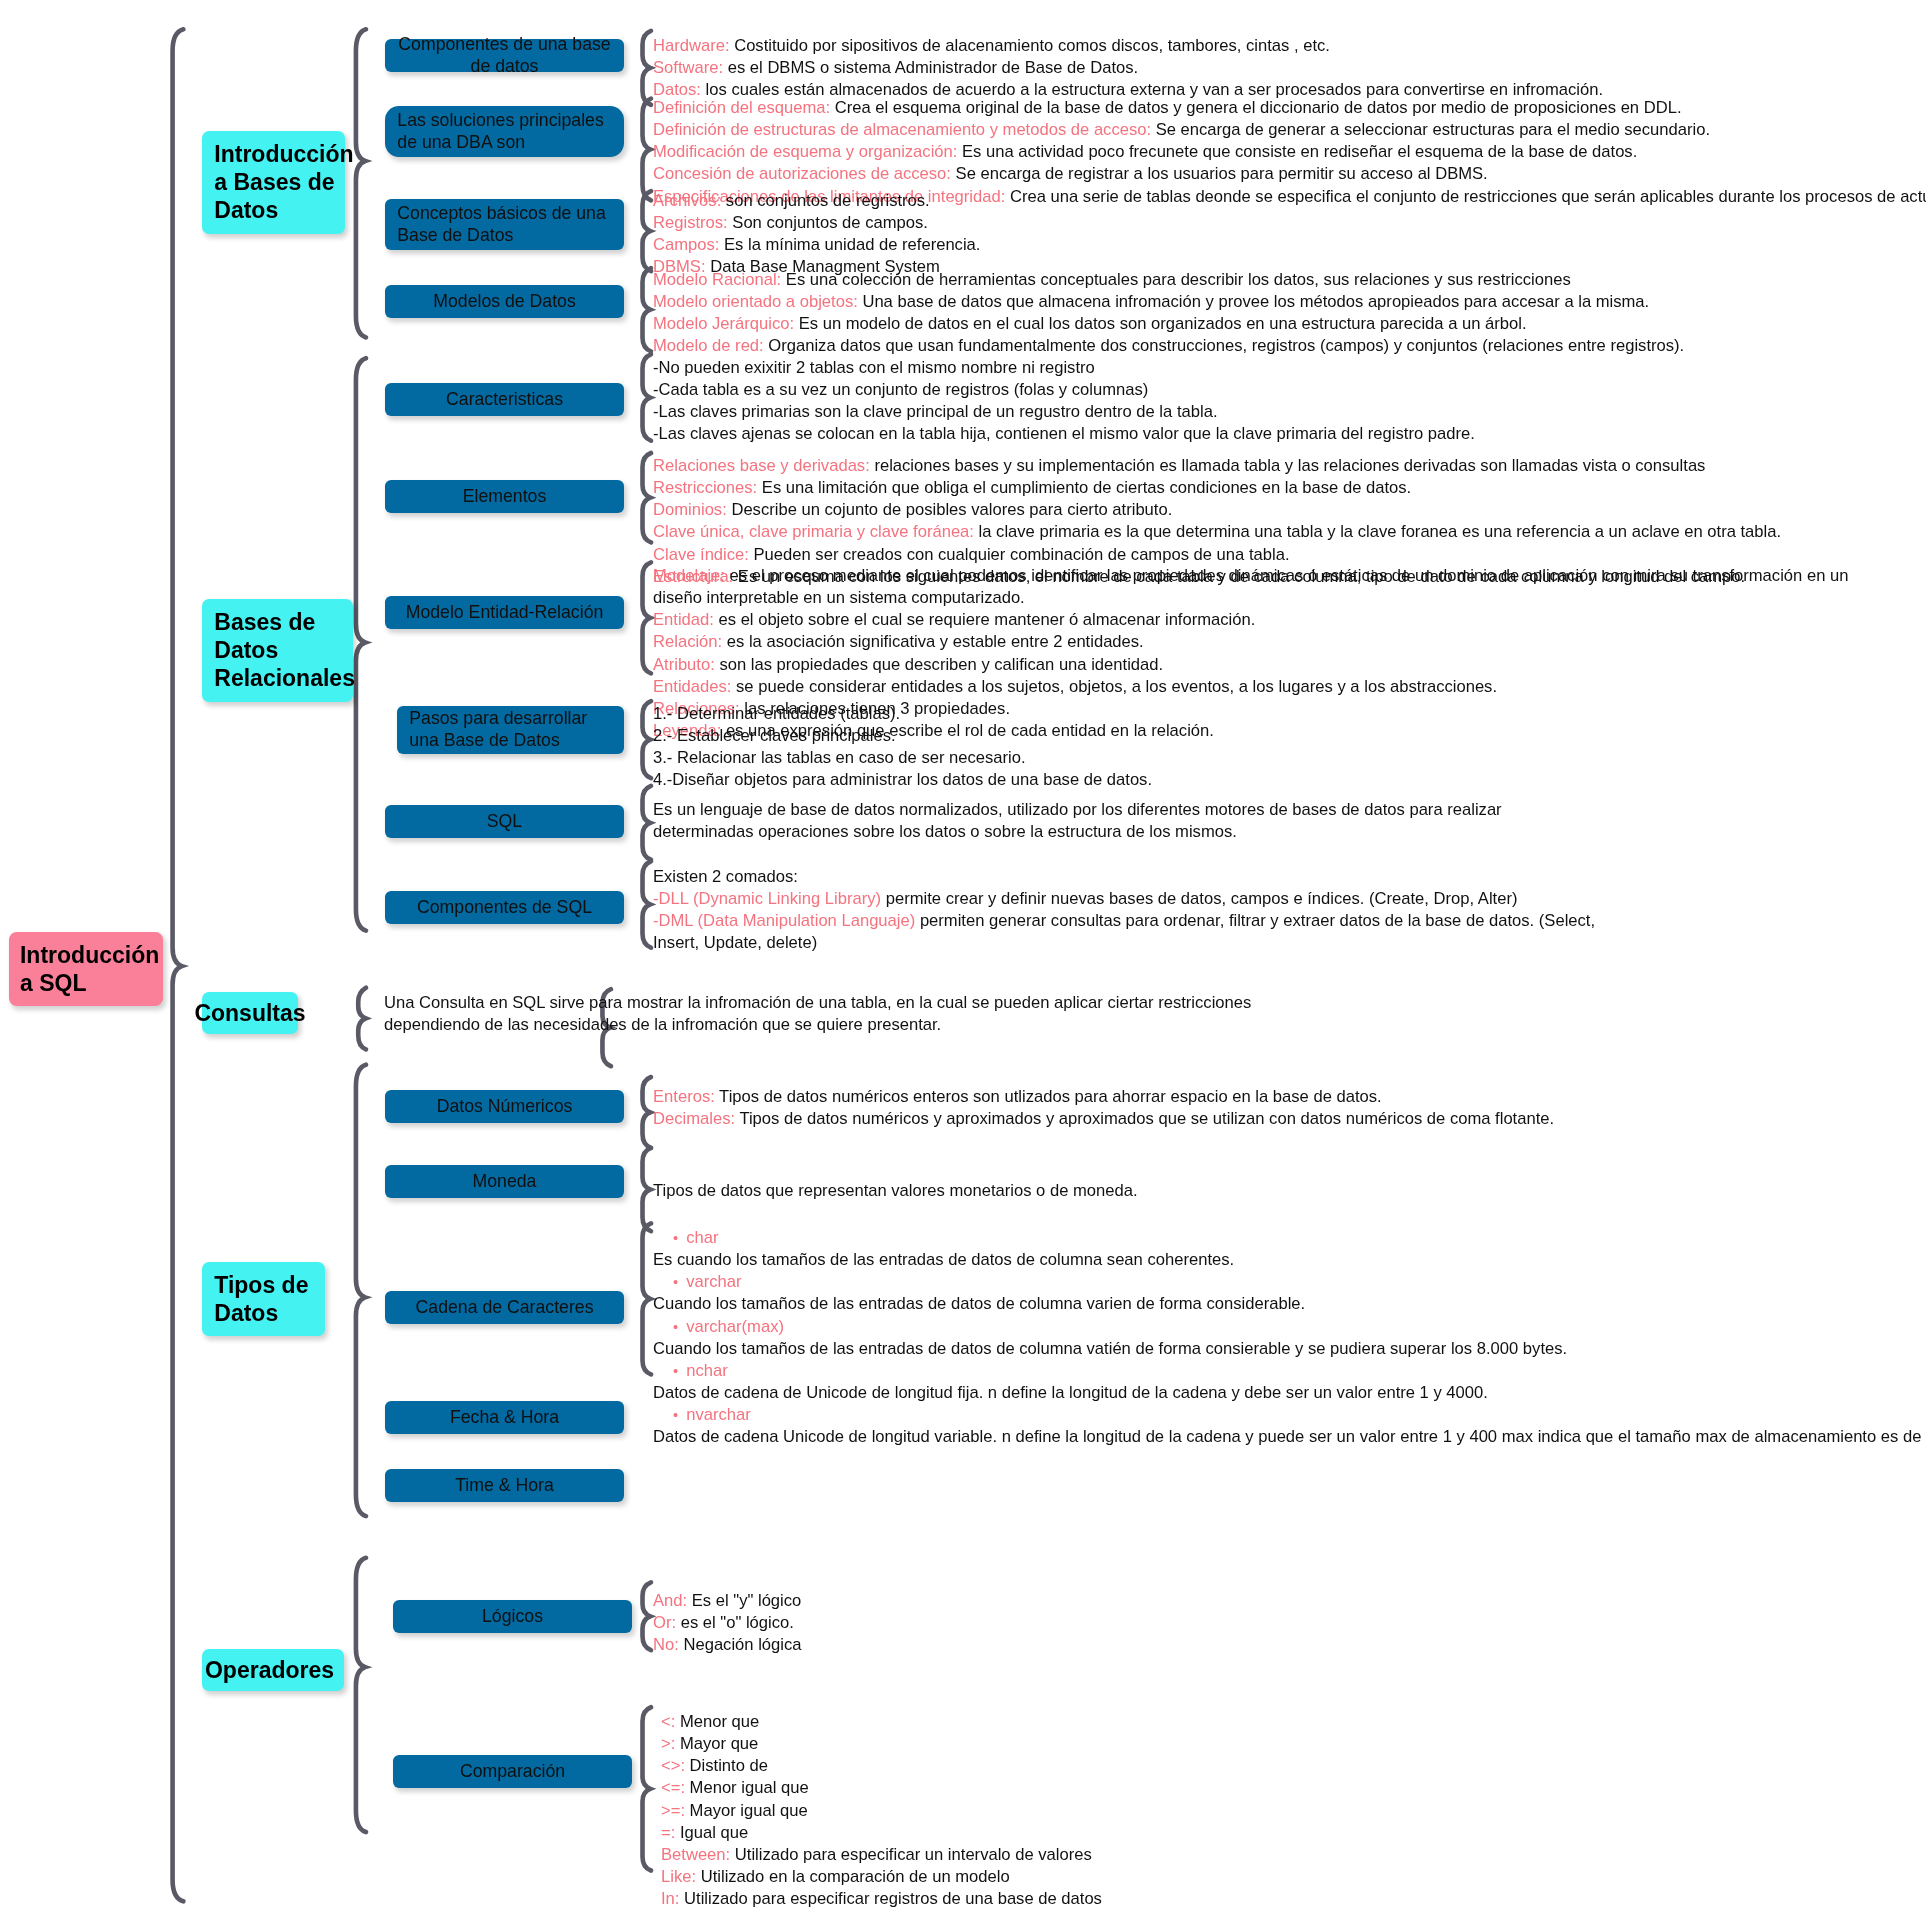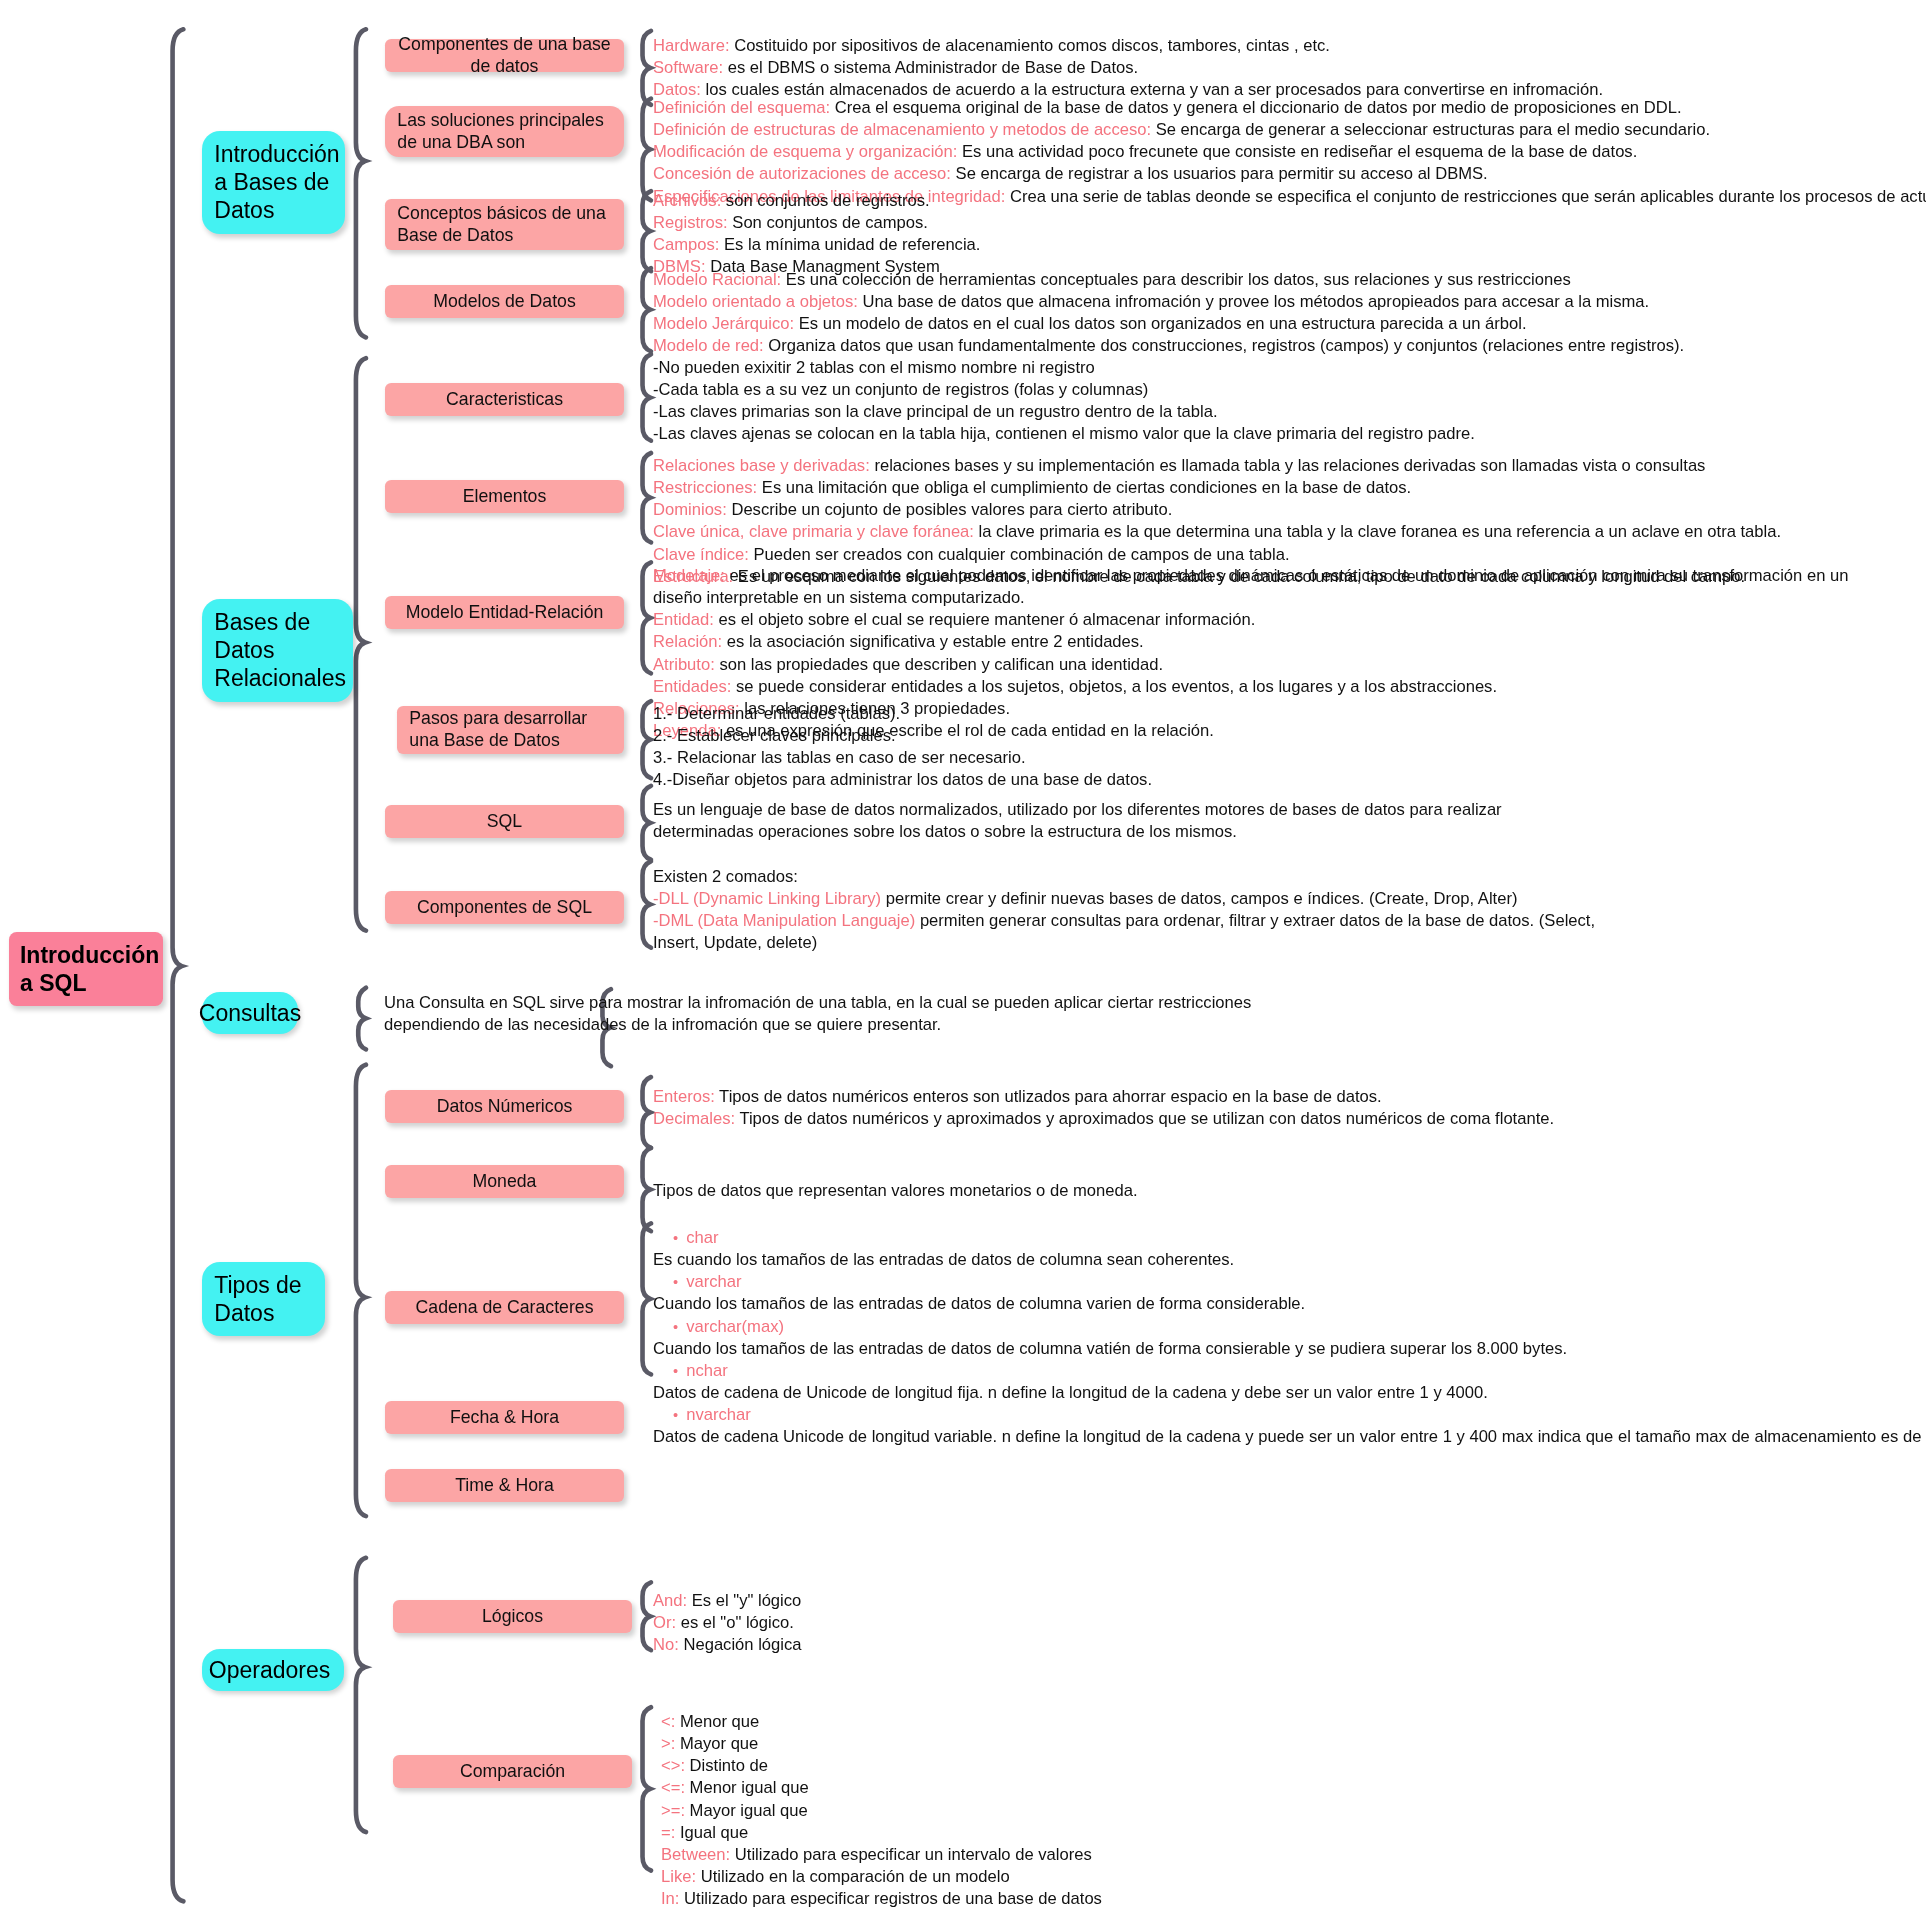--- a/index.html
+++ b/index.html
@@ -26,29 +26,29 @@
     color:#000;
     font-weight:bold;
     font-size:23px;
     padding:9.2px 10.8px;
     align-items:flex-start;
     border-radius:7.7px;
   }
   .lvl1{
     background:#44f2f2;
     color:#000;
-    font-weight:normal;
+    font-weight:bold;
     font-size:23px;
     padding:9.2px 12.3px;
     align-items:flex-start;
-    border-radius:18px;
+    border-radius:7px;
   }
   .lvl1.center{align-items:center;justify-content:center;padding:7.7px 14px;}
   .lvl2{
-    background:#fca5a5;
+    background:#0369a1;
     color:#101010;
     font-size:17.7px;
     padding:7px 12.3px;
     border-radius:6.2px;
   }
   .lvl2.center{justify-content:center;text-align:center;}
   .lvl2.left{justify-content:flex-start;text-align:left;}
 
   
   .desc{

